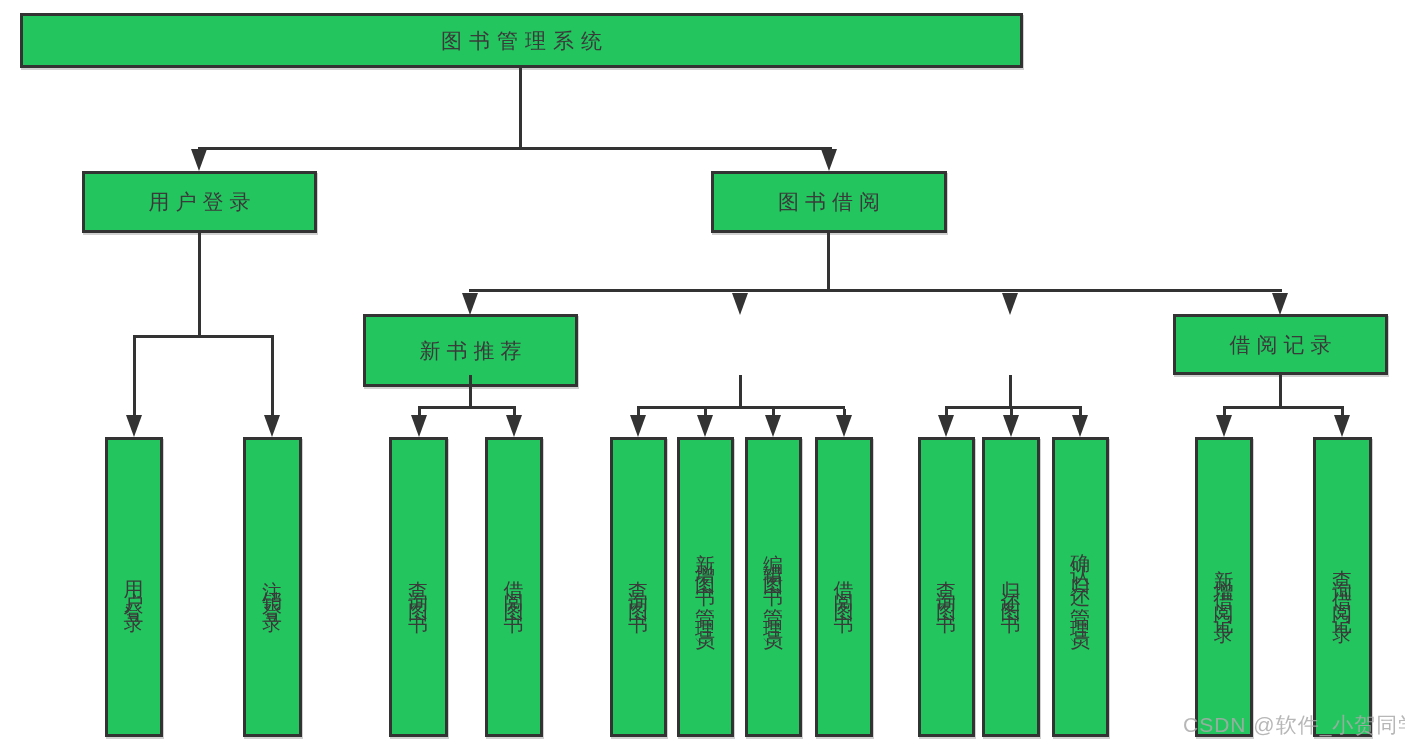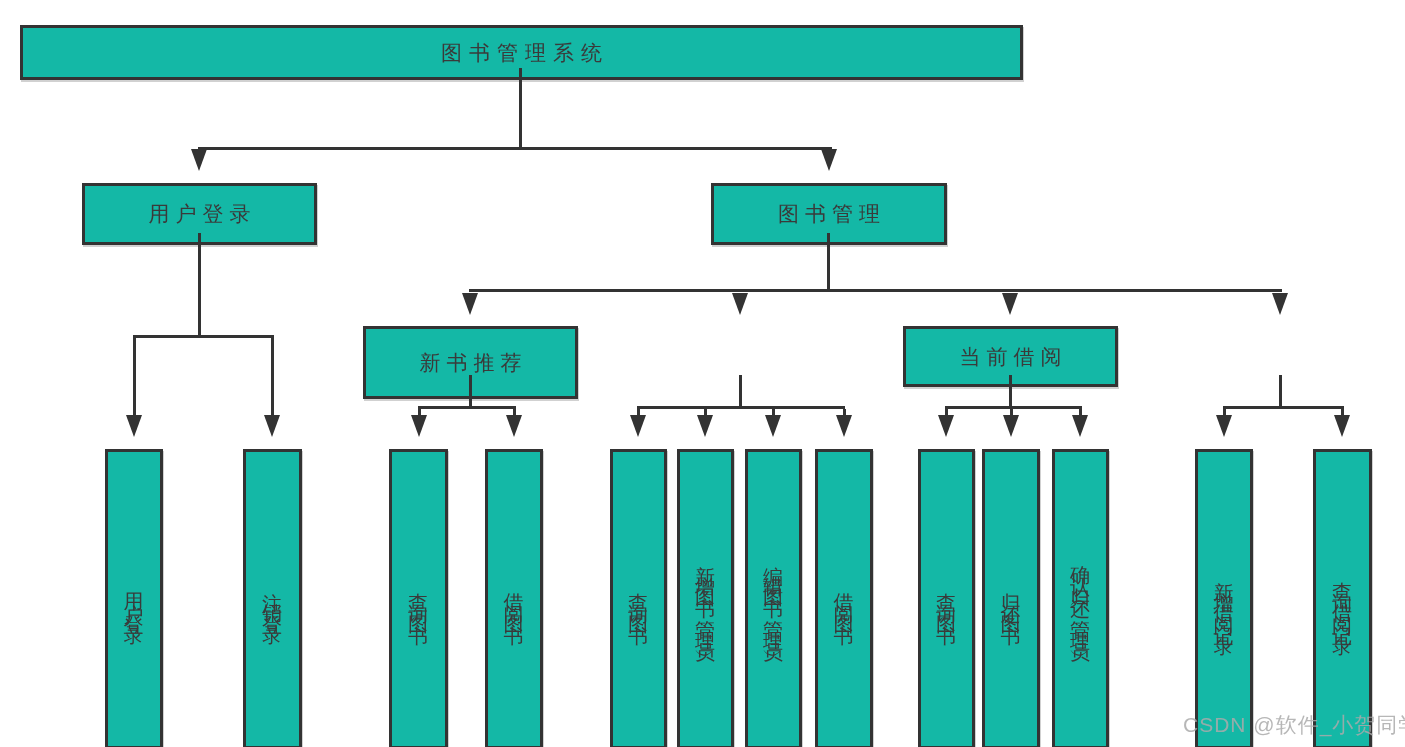--- a/index.html
+++ b/index.html
@@ -18,26 +18,25 @@
     position:relative;
     width:1405px;
     height:747px;
     background:var(--background);
     overflow:hidden;
   }
   .box{
     position:absolute;
     box-sizing:border-box;
     border:3px solid var(--line);
-    background:#14b8a6;
+    background:#22c55e;
     display:flex;
     align-items:center;
     justify-content:center;
     box-shadow:1px 2px 0 rgba(0,0,0,0.18);
-    margin-top:12px;
   }
   .box-h{
     font-size:21px;
     letter-spacing:6px;
     text-indent:6px;
     white-space:nowrap;
   }
   .box-title{
     font-size:21px;
     letter-spacing:7px;
@@ -78,38 +77,38 @@
 <div class="canvas">
 
   <div class="box box-title" style="left:20px;top:13px;width:1003px;height:55px;">图书管理系统</div>
 
   <div class="vline" style="left:519px;top:68px;width:3px;height:79px;"></div>
   <div class="hline" style="left:198px;top:147px;width:634px;height:3px;"></div>
   <div class="tri" style="left:191px;top:149px;"></div>
   <div class="tri" style="left:821px;top:149px;"></div>
 
   <div class="box box-h" style="left:82px;top:171px;width:235px;height:62px;">用户登录</div>
-  <div class="box box-h" style="left:711px;top:171px;width:236px;height:62px;">图书管理</div>
+  <div class="box box-h" style="left:711px;top:171px;width:236px;height:62px;">图书借阅</div>
 
   <div class="vline" style="left:198px;top:233px;width:3px;height:102px;"></div>
   <div class="hline" style="left:133px;top:335px;width:141px;height:3px;"></div>
   <div class="vline" style="left:133px;top:338px;width:3px;height:78px;"></div>
   <div class="tri" style="left:126px;top:415px;"></div>
   <div class="vline" style="left:271px;top:338px;width:3px;height:78px;"></div>
   <div class="tri" style="left:264px;top:415px;"></div>
 
   <div class="vline" style="left:827px;top:233px;width:3px;height:56px;"></div>
   <div class="hline" style="left:469px;top:289px;width:813px;height:3px;"></div>
   <div class="tri" style="left:462px;top:293px;"></div>
   <div class="tri" style="left:732px;top:293px;"></div>
   <div class="tri" style="left:1002px;top:293px;"></div>
   <div class="tri" style="left:1272px;top:293px;"></div>
 
   <div class="box box-h" style="left:363px;top:314px;width:215px;height:73px;">新书推荐</div>
-  <div class="box box-h" style="left:903px;top:314px;width:215px;height:61px;">当前借阅</div>
+  <div class="box box-h" style="left:1173px;top:314px;width:215px;height:61px;">借阅记录</div>
 
   <div class="vline" style="left:469px;top:375px;width:3px;height:31px;"></div>
   <div class="vline" style="left:739px;top:375px;width:3px;height:31px;"></div>
   <div class="vline" style="left:1009px;top:375px;width:3px;height:31px;"></div>
   <div class="vline" style="left:1279px;top:375px;width:3px;height:31px;"></div>
 
   <div class="hline" style="left:418px;top:406px;width:98px;height:3px;"></div>
   <div class="hline" style="left:637px;top:406px;width:208px;height:3px;"></div>
   <div class="hline" style="left:945px;top:406px;width:137px;height:3px;"></div>
   <div class="hline" style="left:1223px;top:406px;width:121px;height:3px;"></div>

